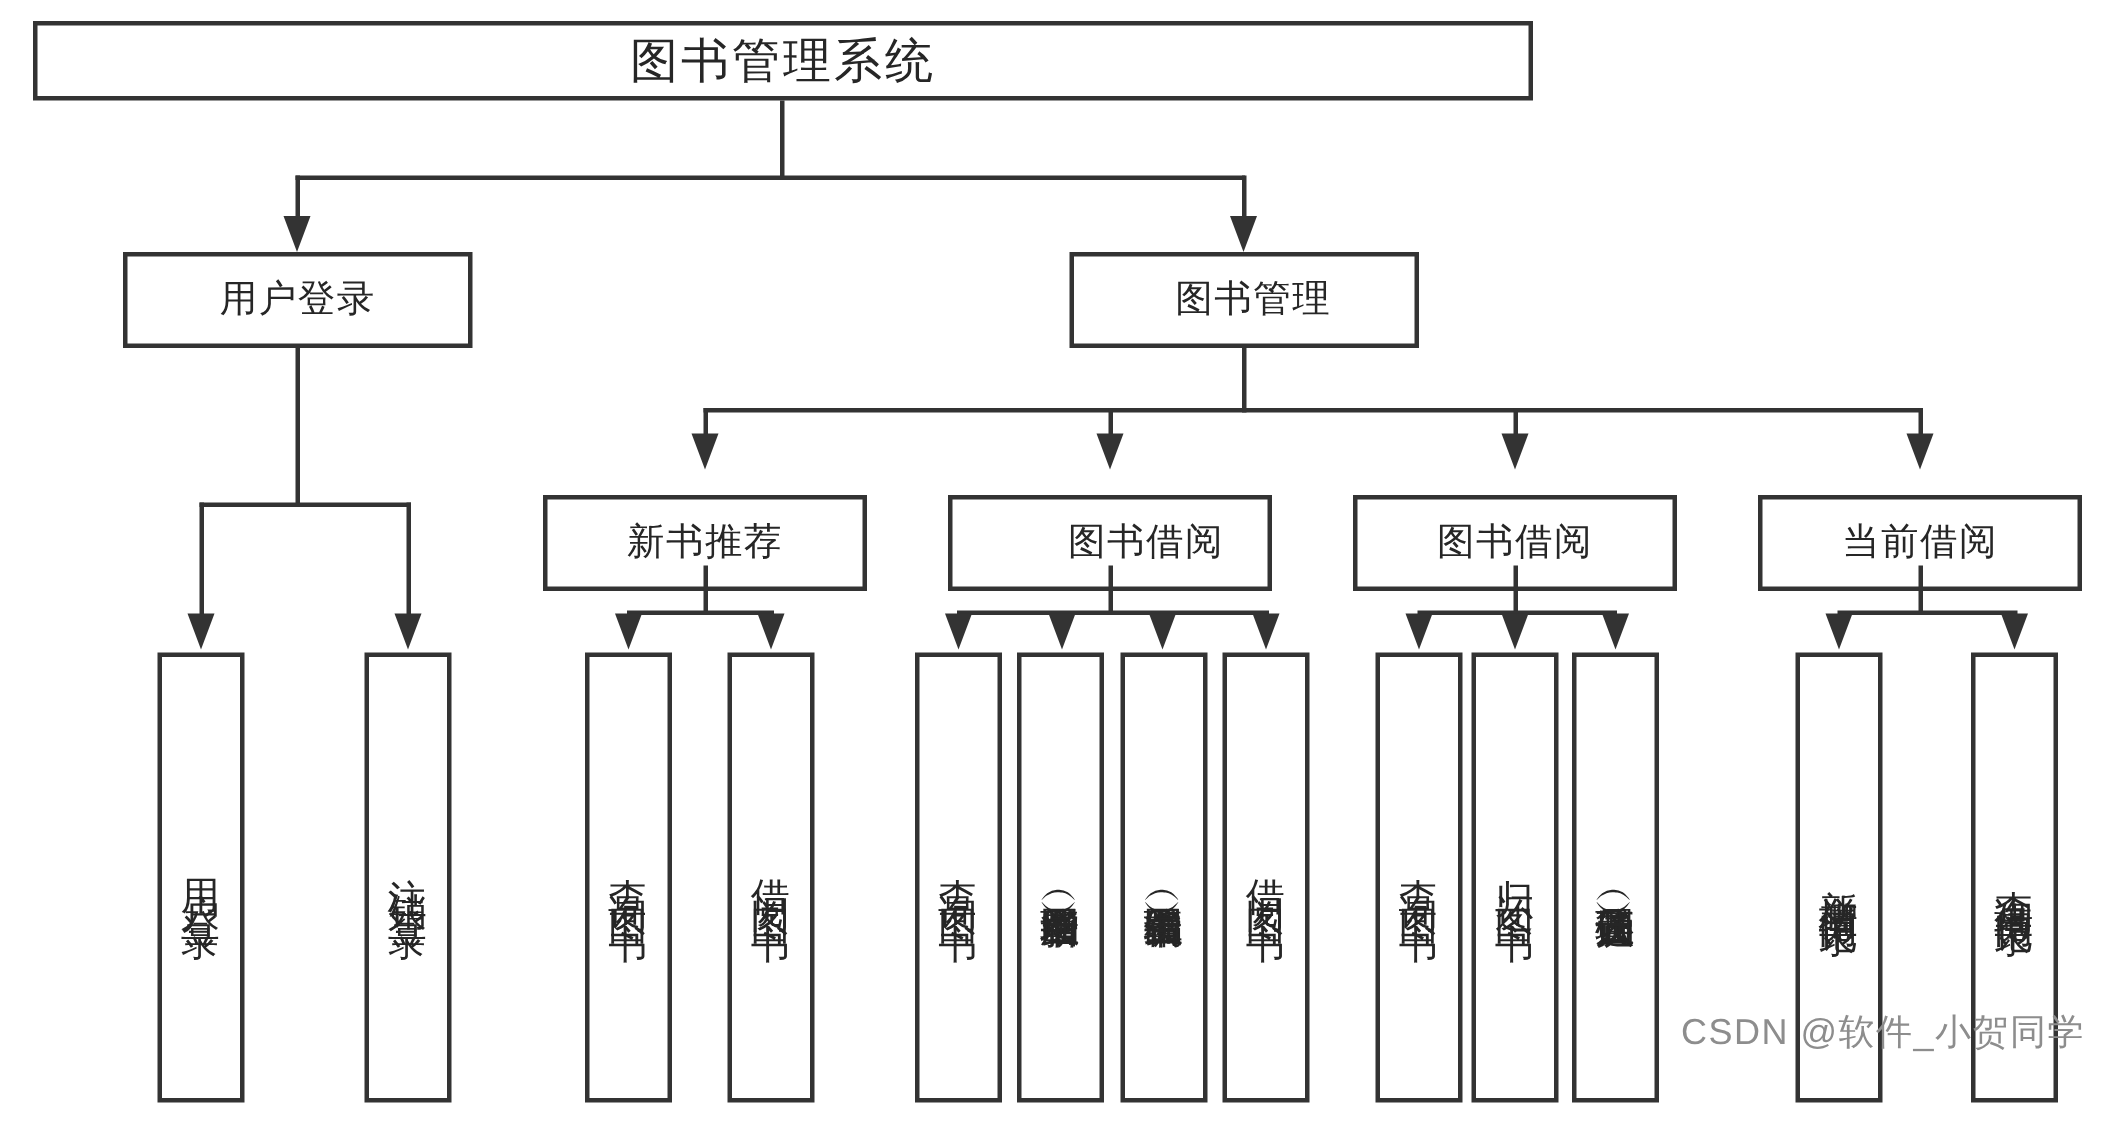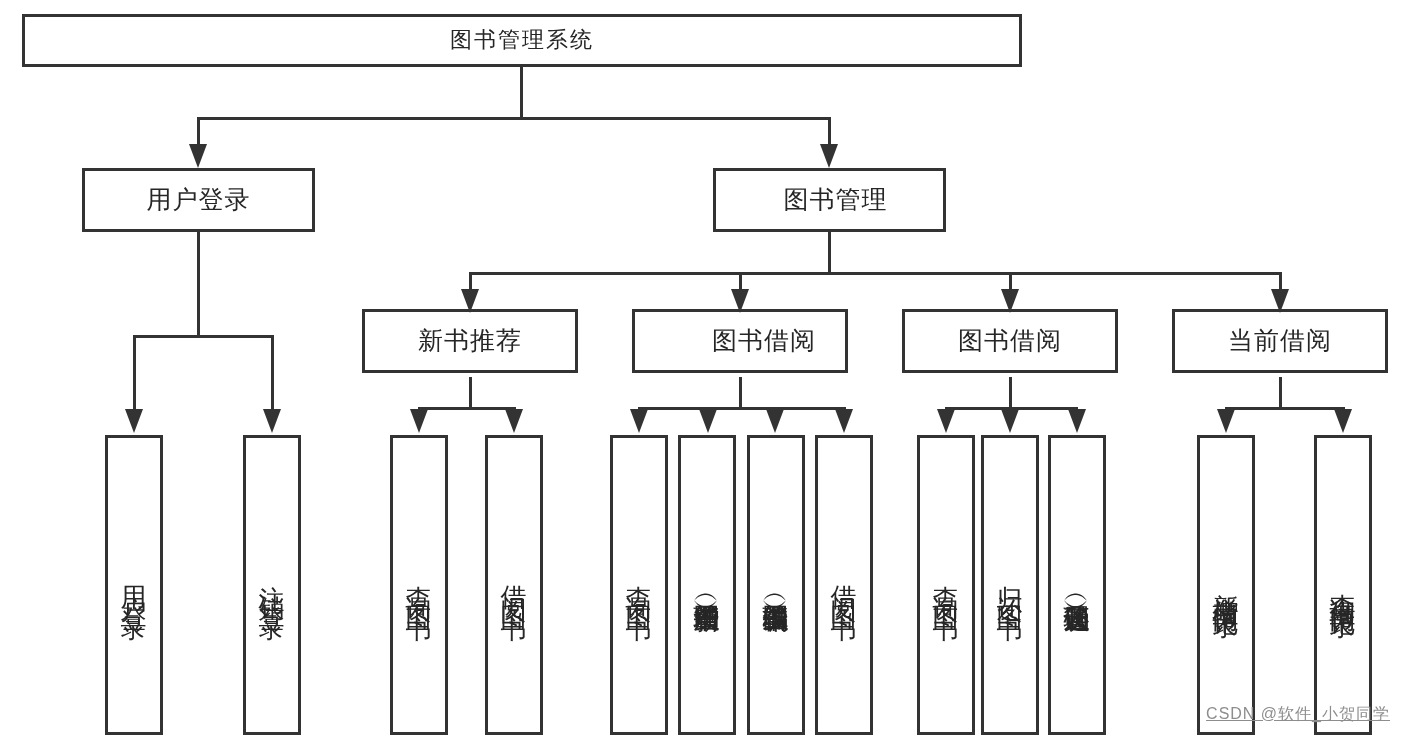--- a/index.html
+++ b/index.html
@@ -14,23 +14,23 @@
   }
   .box {
     position: absolute;
     box-sizing: border-box;
     border: 3px solid var(--line, #333333);
     background: #ffffff;
     text-align: center;
     white-space: nowrap;
     letter-spacing: 1px;
   }
-  .root { left: 22px; top: 14px; width: 1000px; height: 53px; line-height: 46px; font-size: 22px; letter-spacing: 2px; }
+  .root { left: 22px; top: 14px; width: 1000px; height: 53px; line-height: 46px; font-size: 32px; letter-spacing: 2px; }
   .l2   { top: 168px; width: 233px; height: 64px; line-height: 57px; font-size: 25px; }
-  .l3   { top: 309px; width: 216px; height: 64px; line-height: 57px; font-size: 25px; }
+  .l3   { top: 330px; width: 216px; height: 64px; line-height: 57px; font-size: 25px; }
   .leaf {
     top: 435px; width: 58px; height: 300px;
     writing-mode: vertical-rl;
     text-orientation: mixed;
     line-height: 52px;
     font-size: 26px;
     white-space: nowrap;
   }
   .ls-a { letter-spacing: 10px; }
   .ls-b { letter-spacing: 4px; }
@@ -38,27 +38,26 @@
   .vl { position: absolute; width: 3px; background: var(--line, #333333); }
   .hl { position: absolute; height: 3px; background: var(--line, #333333); }
   .ar {
     position: absolute; width: 0; height: 0;
     border-left: 9px solid transparent;
     border-right: 9px solid transparent;
     border-top: 24px solid var(--line, #333333);
   }
   .watermark {
     position: absolute;
-    top: 704px;
+    top: 672px;
     right: 15px;
-    font-size: 16px;
+    font-size: 24px;
     letter-spacing: 1px;
     color: var(--watermark, #8d8d8d);
     z-index: 5;
-    text-decoration: underline;
   }
 </style>
 </head>
 <body>
 
 <div class="stage">
 
   <div class="box root">图书管理系统</div>
 
   <div class="box l2" style="left:82px;">用户登录</div>

